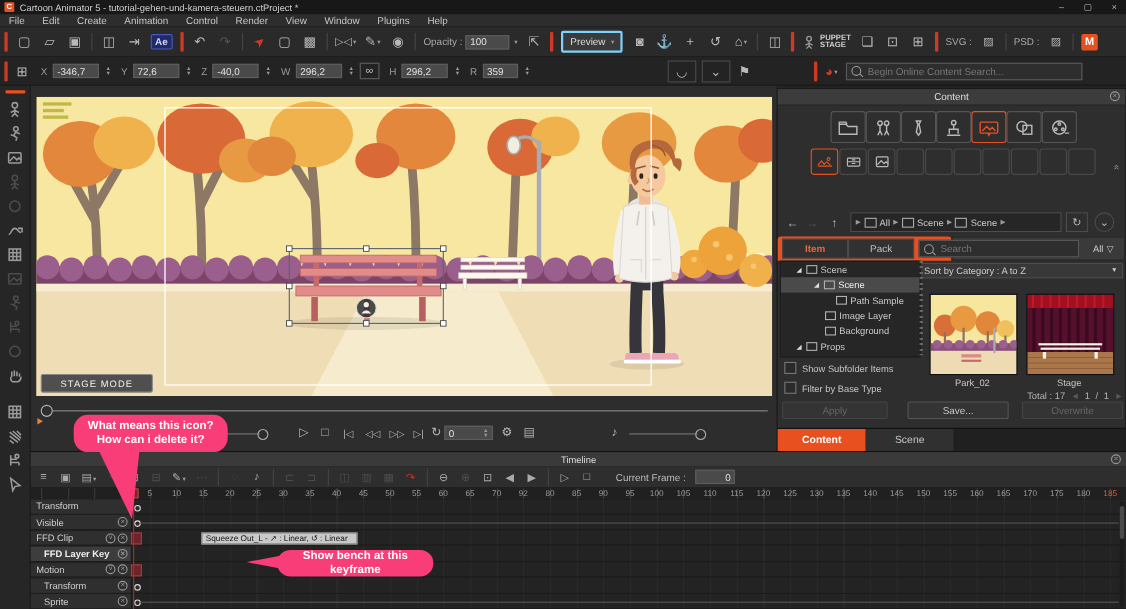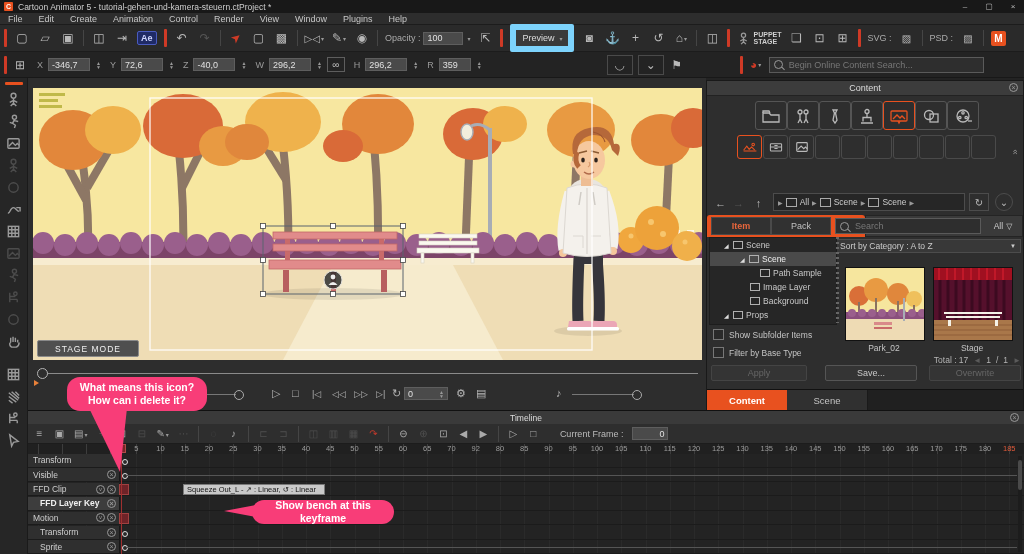--- a/index.html
+++ b/index.html
@@ -23,21 +23,21 @@
   .vdiv{width:1px;height:16px;background:#454545;flex:0 0 auto;}
   .tbi{min-width:16px;height:18px;display:flex;align-items:center;justify-content:center;color:#b9b9b9;font-size:12px;flex:0 0 auto;}
   .tbi.small{font-size:10px;}
   .tbi.dim{color:#555;}
   .tbi.red{color:#cf3a26;}
   .caret{font-size:6px;color:#999;margin-left:1px;}
   .ae-badge{background:#1f2a66;border:1px solid #4a5bbf;color:#cfd6ff;font-size:9px;font-weight:bold;padding:1px 3px;border-radius:2px;}
   .opacity-grp{display:flex;align-items:center;gap:3px;font-size:9px;color:#aaa;}
   .fld{background:#4a4a4a;border:1px solid #5e5e5e;color:#e0e0e0;font-size:9px;height:13px;display:flex;align-items:center;padding:0 3px;box-sizing:border-box;}
   .spin{display:flex;flex-direction:column;font-size:5px;line-height:4px;color:#999;margin-left:1px;}
-  .btn-like{border:6px solid #7dd3fc;background:#3a3a3a;color:#ddd;font-size:9px;height:16px;display:flex;align-items:center;gap:4px;padding:0 6px;border-radius:2px;}
+  .btn-like{border:2px solid #7dd3fc;background:#3a3a3a;color:#ddd;font-size:9px;height:16px;display:flex;align-items:center;gap:4px;padding:0 6px;border-radius:2px;}
   .puppet{display:flex;align-items:center;gap:3px;color:#cfcfcf;font-size:7px;font-weight:bold;line-height:7px;}
   .m-logo{width:15px;height:15px;background:#e8511f;color:#fff;font-weight:bold;font-size:10px;display:flex;align-items:center;justify-content:center;border-radius:2px;}
 
   .transformbar{left:0;top:52px;width:1024px;height:26px;background:#232323;display:flex;align-items:center;gap:5px;padding:0 4px;box-sizing:border-box;border-bottom:1px solid #181818;}
   .tf-label{color:#9a9a9a;font-size:9px;margin-left:4px;}
   .tf-field{width:42px;}
   .search-box{background:#2e2e2e;border:1px solid #5a5a5a;height:16px;display:flex;align-items:center;padding:0 4px;gap:4px;box-sizing:border-box;}
   input.ghost{background:transparent;border:none;outline:none;color:#bbb;font-size:9px;font-family:"Liberation Sans",sans-serif;width:100%;}
   input.ghost::placeholder{color:#777;}
   .mag{width:7px;height:7px;border:1.4px solid #999;border-radius:50%;position:relative;flex:0 0 auto;}

